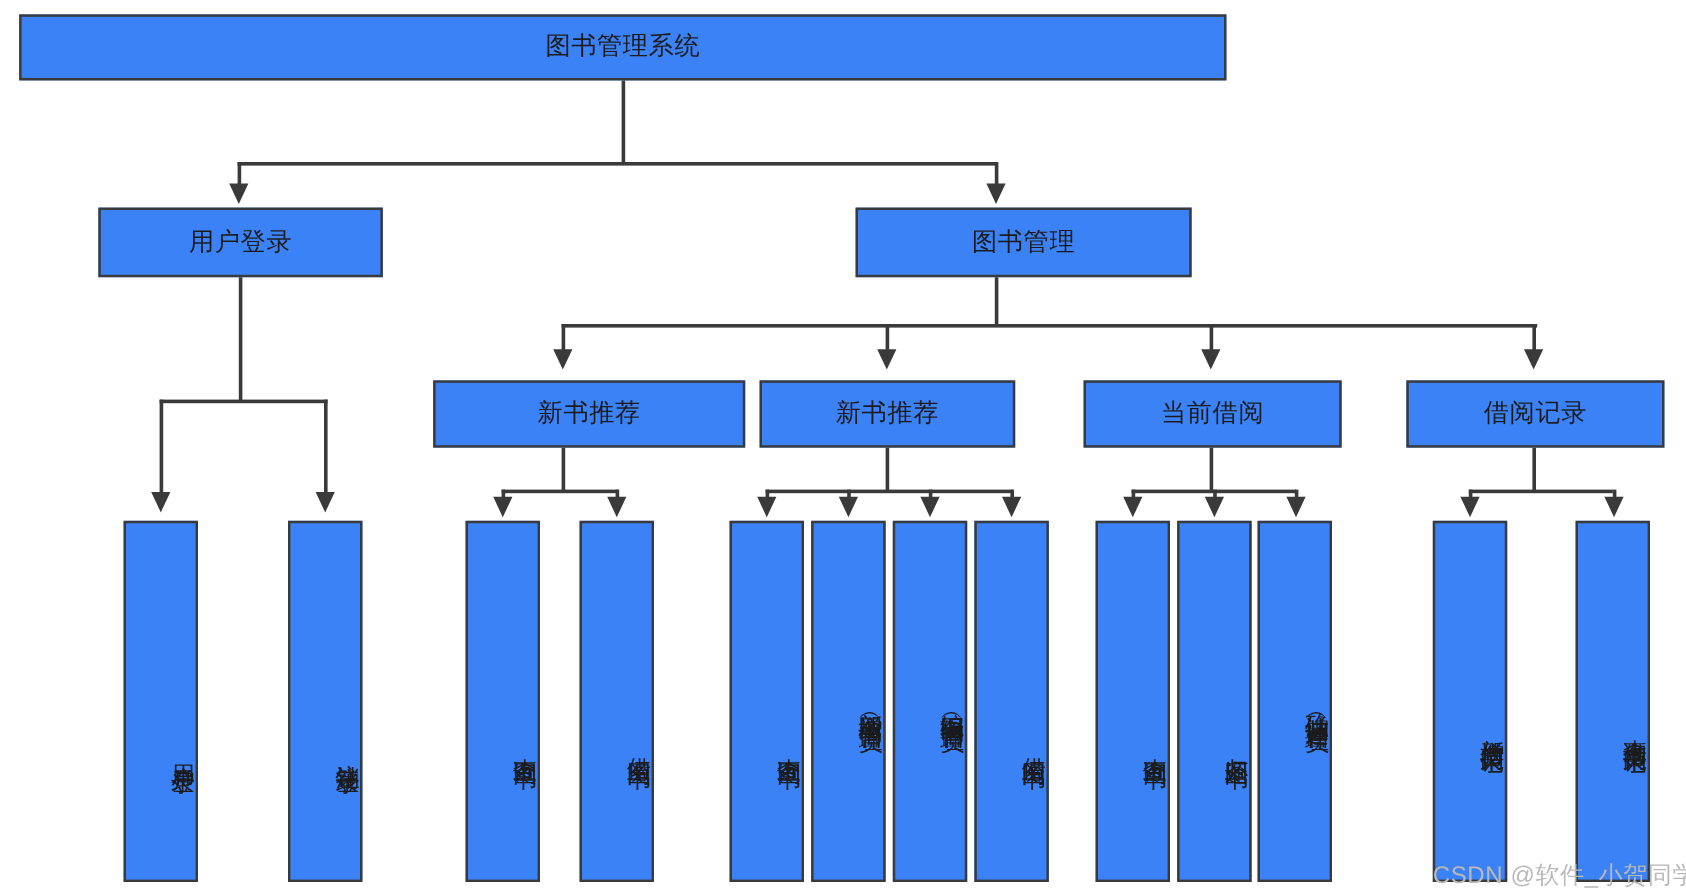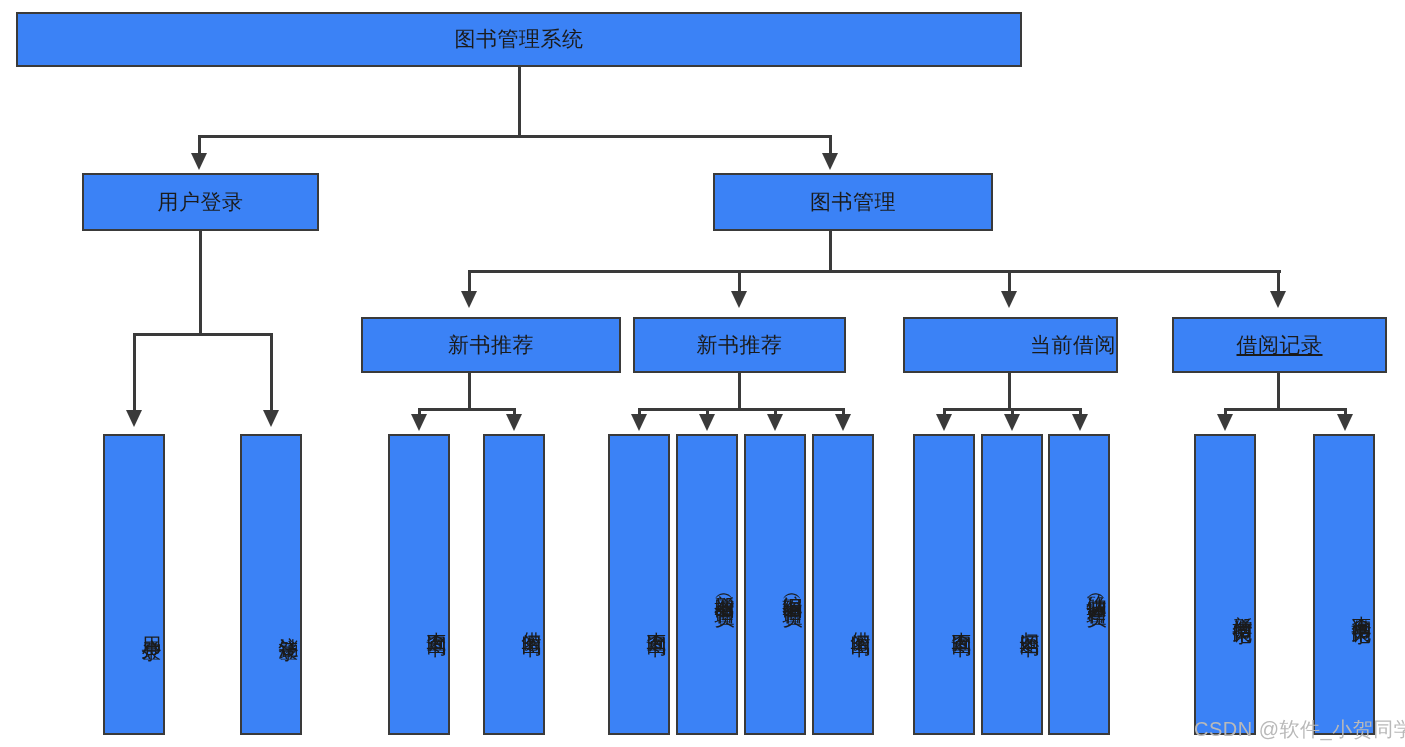--- a/index.html
+++ b/index.html
@@ -147,24 +147,24 @@
   <div class="node horiz" style="left:713px; top:173px; width:280px; height:58px;">
     <span class="label">图书管理</span>
   </div>
 
   <div class="node horiz" style="left:361px; top:317px; width:260px; height:56px;">
     <span class="label">新书推荐</span>
   </div>
   <div class="node horiz" style="left:633px; top:317px; width:213px; height:56px;">
     <span class="label">新书推荐</span>
   </div>
-  <div class="node horiz" style="left:903px; top:317px; width:215px; height:56px;justify-content:flex-end;">
+  <div class="node horiz" style="left:903px; top:317px; width:215px; height:56px;">
     <span class="label">当前借阅</span>
   </div>
-  <div class="node horiz" style="left:1172px; top:317px; width:215px; height:56px;text-decoration:underline;">
+  <div class="node horiz" style="left:1172px; top:317px; width:215px; height:56px;">
     <span class="label">借阅记录</span>
   </div>
 
   <div class="node vert" style="left:103px; top:434px; width:62px; height:301px; padding-top:80px;">
     <span class="label">用户登录</span>
   </div>
   <div class="node vert" style="left:240px; top:434px; width:62px; height:301px; padding-top:80px;">
     <span class="label">注销登录</span>
   </div>
 

